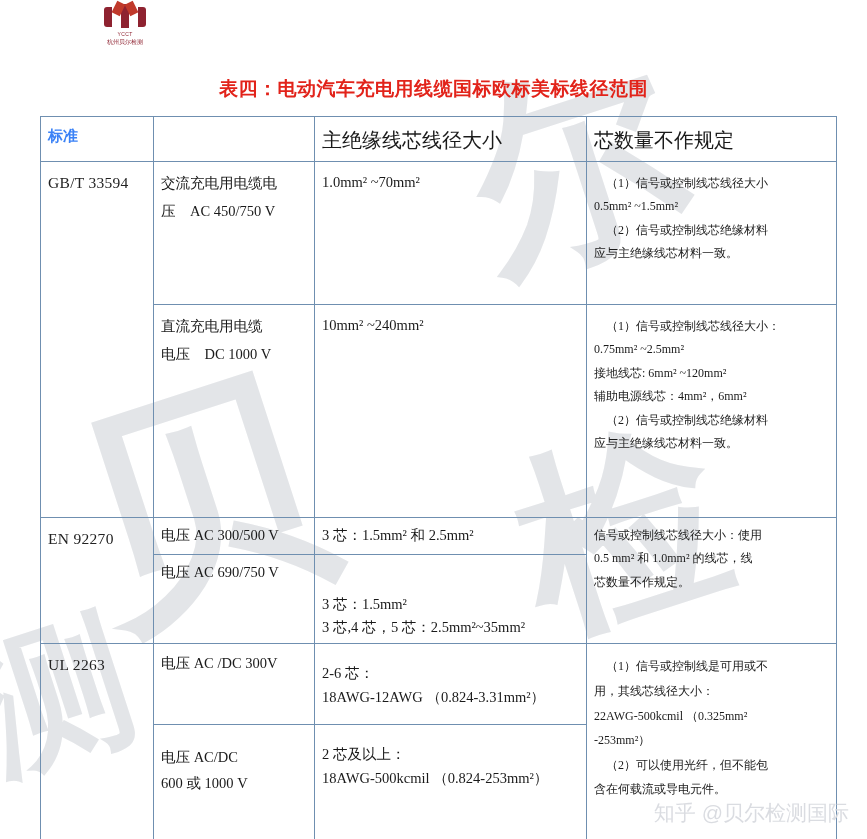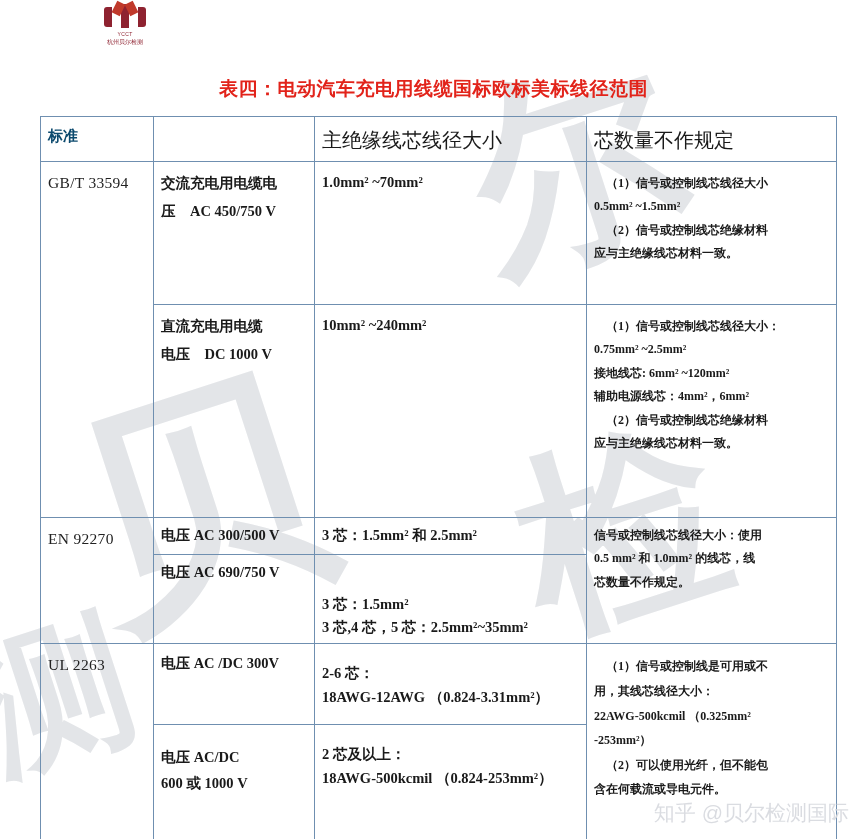--- a/index.html
+++ b/index.html
@@ -88,30 +88,30 @@
   }
   col.c1{width:113px;}
   col.c2{width:161px;}
   col.c3{width:272px;}
   col.c4{width:250px;}
 
   thead td{
     height:33px;padding-top:7px;
     font-family:"Liberation Serif","DejaVu Serif",serif;
   }
-  .hdr-std{color:#0c4a6e;font-weight:bold;font-size:15px;}
+  .hdr-std{color:#3b82f6;font-weight:bold;font-size:15px;}
   .hdr-plain{color:#1a1a1a;font-size:20px;}
 
   .std-name{color:#222;font-size:15.5px;padding-top:8px;letter-spacing:.3px;}
   .volt{font-size:14.5px;line-height:1.9;padding-top:8px;}
   .main-sz{font-size:14.5px;line-height:1.75;padding-top:8px;}
   .other-sz{font-size:12px;line-height:1.95;padding-top:10px;}
 
   .ind{display:block;text-indent:1em;}
-  .lp{display:block;font-weight:bold;}
+  .lp{display:block;}
 
   
   #footer-wm{
     position:absolute;right:18px;bottom:12px;
     font-size:21px;color:#d9dbe0;
     font-family:"Liberation Sans","DejaVu Sans",sans-serif;
     z-index:4;white-space:nowrap;opacity:.95;
   }
 </style>
 </head>

